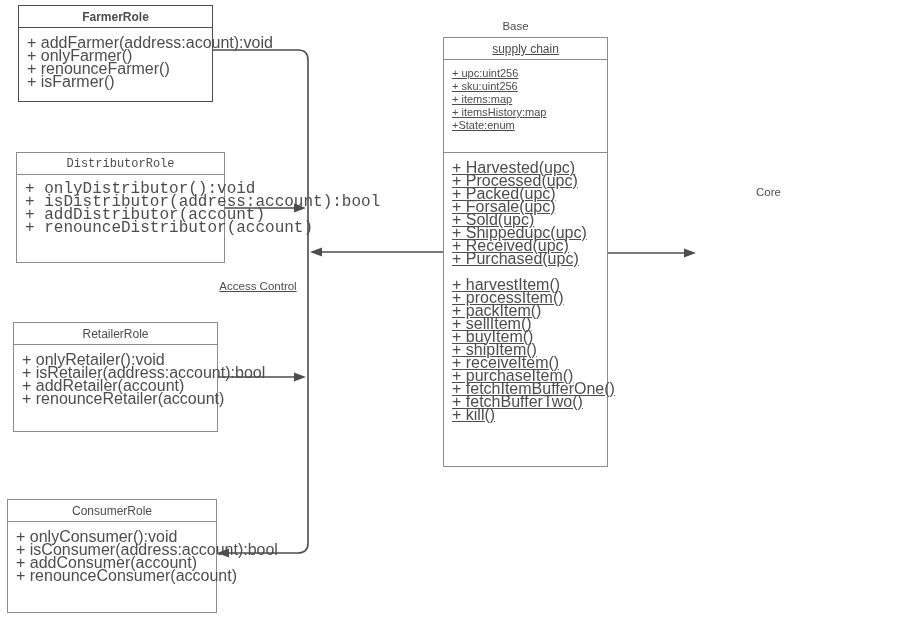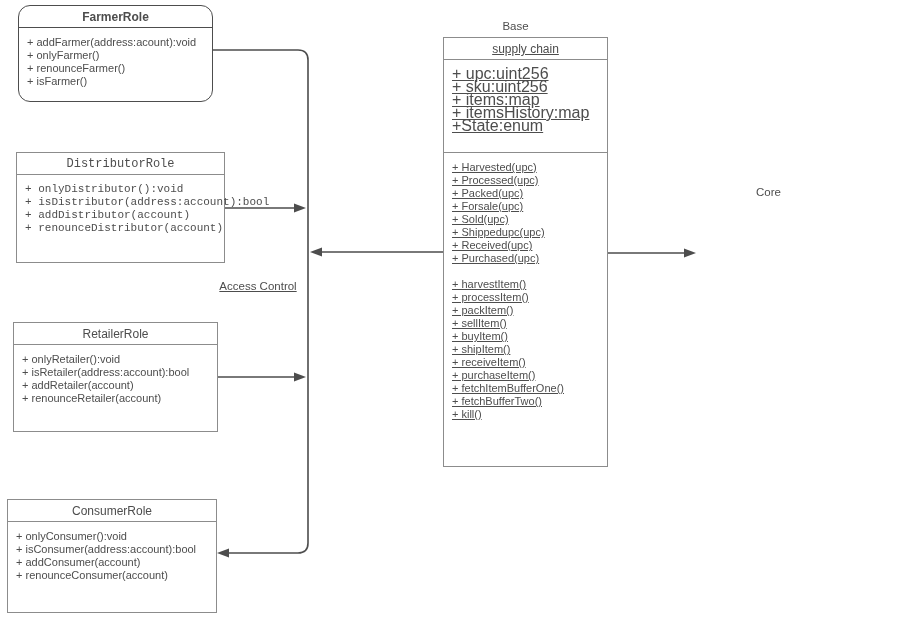--- a/index.html
+++ b/index.html
@@ -20,42 +20,42 @@
     position: absolute;
     left: 0; top: 0;
     width: 915px; height: 617px;
   }
   .uml {
     position: absolute;
     background: #ffffff;
     border: 1px solid #8c8c8c;
     box-sizing: border-box;
   }
-  .uml.dark { border-color: #4d4d4d; border-radius: 12px; }
+  .uml.dark { border-color: #4d4d4d; }
   .uml .title {
     box-sizing: border-box;
     border-bottom: 1px solid #8c8c8c;
     text-align: center;
     font-size: 12px;
     padding-top: 4px;
     height: 22px;
     white-space: nowrap;
     overflow: hidden;
   }
   .uml.dark .title { border-bottom-color: #4d4d4d; font-weight: bold; }
   .uml .body {
     padding: 8px 8px 4px 8px;
-    font-size: 11px;
+    font-size: 16px;
     line-height: 13px;
   }
   .uml .attrs {
     box-sizing: border-box;
     border-bottom: 1px solid #8c8c8c;
     padding: 7px 8px 4px 8px;
-    font-size: 16px;
+    font-size: 11px;
     line-height: 13px;
     height: 93px;
   }
   .m-line {
     min-height: 13px;
     white-space: nowrap;
   }
   .free-label {
     position: absolute;
     font-size: 11.5px;

